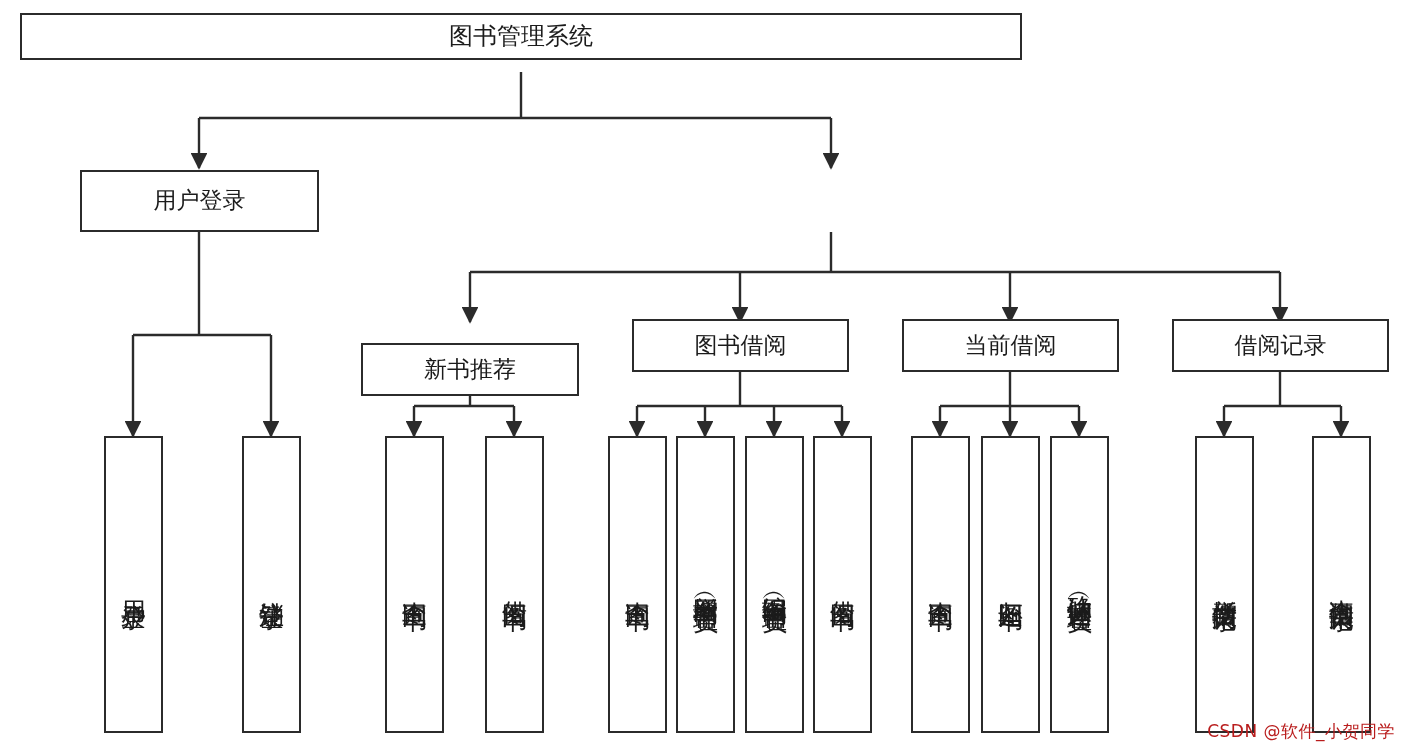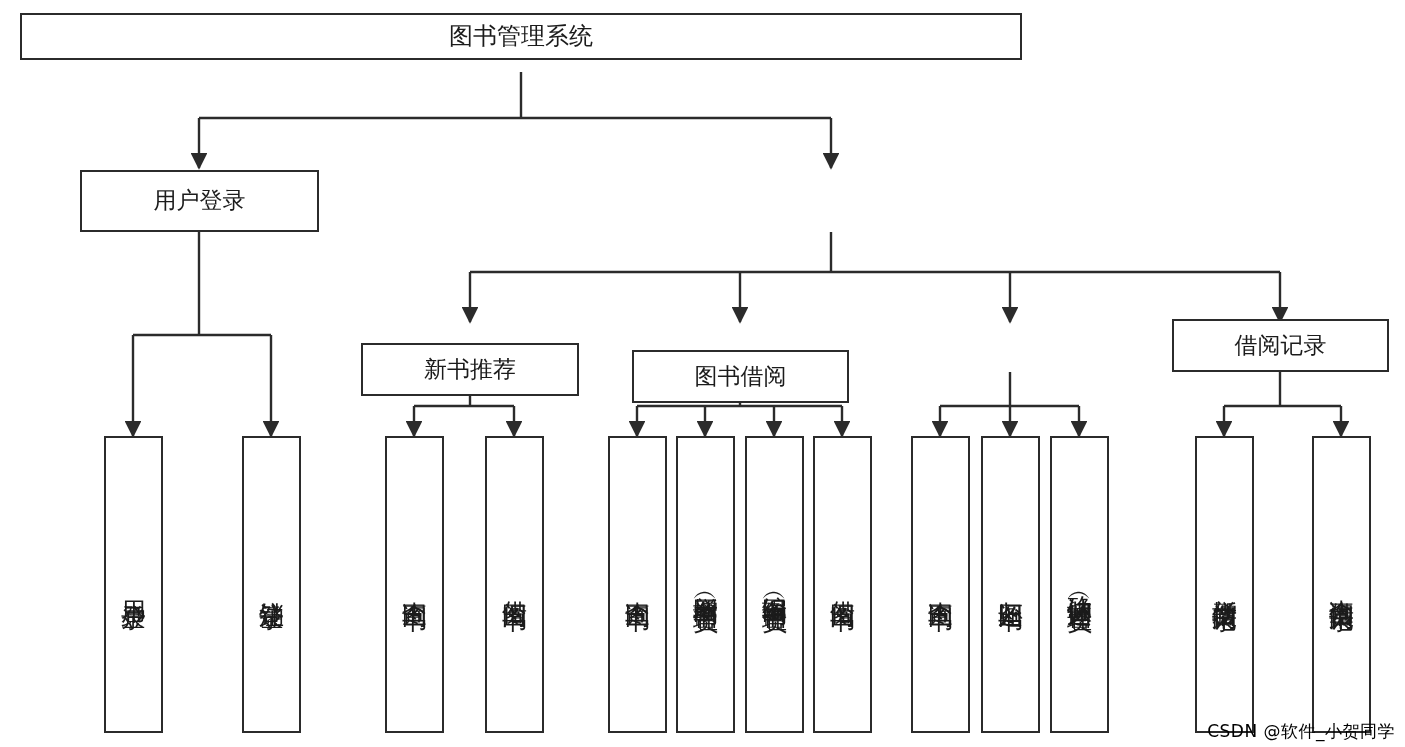--- a/index.html
+++ b/index.html
@@ -54,21 +54,21 @@
     font-size:25px;
     letter-spacing:2px;
     line-height:1;
     max-height:280px;
   }
   .watermark{
     position:absolute;
     right:10px;
     bottom:4px;
     font-size:17px;
-    color:#000000;
+    color:#b91c1c;
     letter-spacing:0.5px;
     z-index:3;
     white-space:nowrap;
   }
 </style>
 </head>
 <body>
 
 <div id="canvas">
 
@@ -131,24 +131,27 @@
 
   <div class="node horiz" style="left:80px; top:170px; width:239px; height:62px;">
     <span class="label">用户登录</span>
   </div>
 
 
   <div class="node horiz" style="left:361px; top:319px; width:218px; height:53px;margin-top:24px;">
     <span class="label">新书推荐</span>
   </div>
 
-  <div class="node horiz" style="left:632px; top:319px; width:217px; height:53px;margin-top:31px;">
+  <div class="node horiz" style="left:632px; top:319px; width:217px; height:53px;">
     <span class="label">图书借阅</span>
   </div>
 
+  <div class="node horiz" style="left:902px; top:319px; width:217px; height:53px;">
+    <span class="label">当前借阅</span>
+  </div>
 
   <div class="node horiz" style="left:1172px; top:319px; width:217px; height:53px;">
     <span class="label">借阅记录</span>
   </div>
 
   <div class="node vert" style="left:104px; top:436px; width:59px; height:297px;">
     <span class="label">用户登录</span>
   </div>
   <div class="node vert" style="left:242px; top:436px; width:59px; height:297px;">
     <span class="label">注销登录</span>

